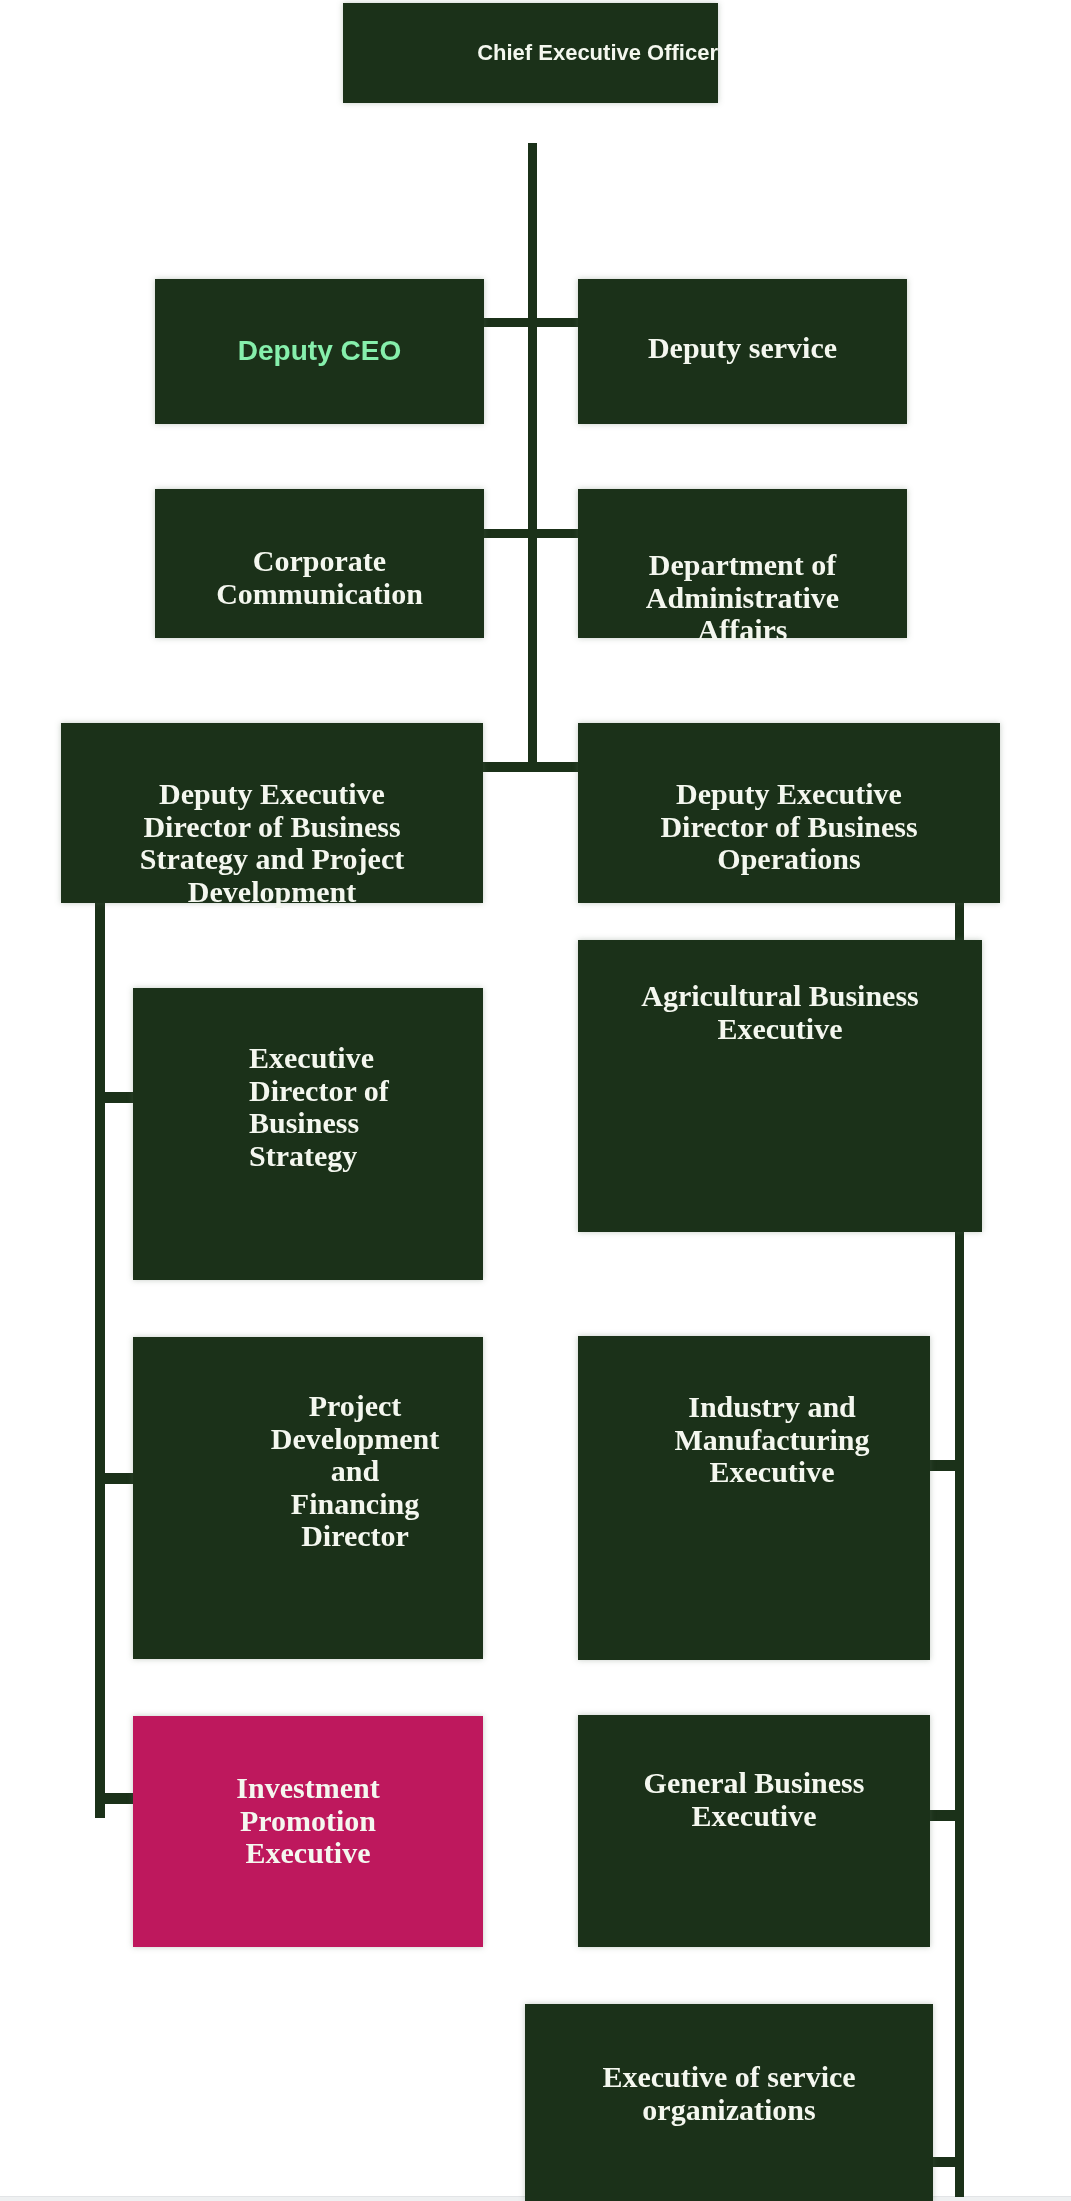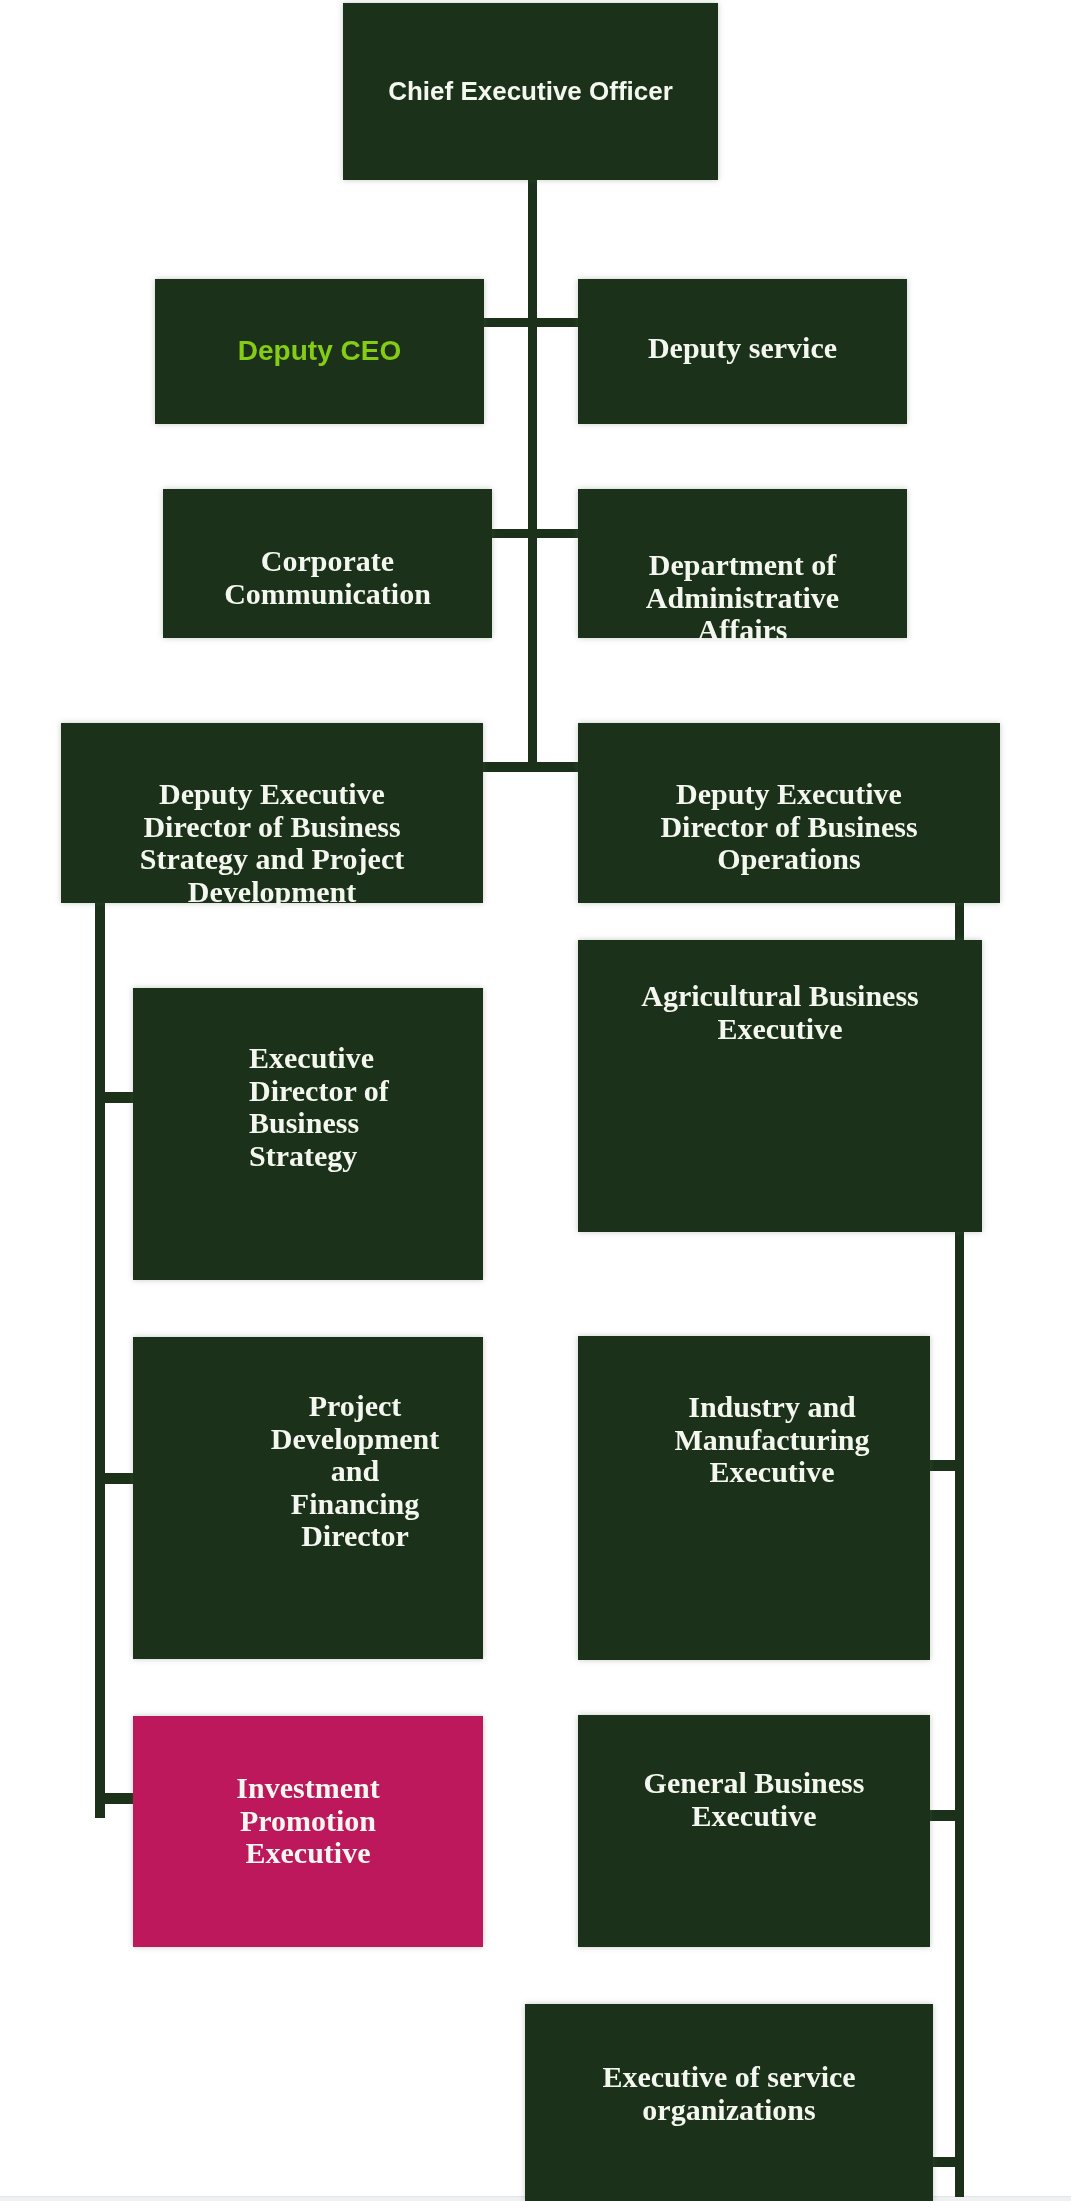--- a/index.html
+++ b/index.html
@@ -28,21 +28,21 @@
     white-space: pre-line;
     box-shadow: 0 0 6px rgba(90, 110, 90, 0.35);
     z-index: 2;
   }
   .sans {
     font-family: "Liberation Sans", "DejaVu Sans", sans-serif;
     display: flex;
     align-items: center;
     justify-content: center;
   }
-  .n-ceo        { left: 343px; top: 3px;    width: 375px; height: 177px; font-size: 26px; }
+  .n-ceo        { left: 343px; top: 3px;    width: 375px; height: 100px; font-size: 22px; justify-content: flex-end; }
   .n-deputy-ceo { left: 155px; top: 279px;  width: 329px; height: 145px; font-size: 28px; }
   .n-legal      { left: 578px; top: 279px;  width: 329px; height: 145px; padding-top: 21px; }
   .n-corp       { left: 155px; top: 489px;  width: 329px; height: 149px; padding-top: 24px; }
   .n-admin      { left: 578px; top: 489px;  width: 329px; height: 149px; padding-top: 28px; }
   .n-dep-strat  { left: 61px;  top: 723px;  width: 422px; height: 180px; padding-top: 23px; }
   .n-dep-ops    { left: 578px; top: 723px;  width: 422px; height: 180px; padding-top: 23px; }
   .n-exec-dir   { left: 133px; top: 988px;  width: 350px; height: 292px; padding-top: 22px; text-align: left; padding-left: 116px; }
   .n-agri       { left: 578px; top: 940px;  width: 404px; height: 292px; padding-top: 8px; }
   .n-proj       { left: 133px; top: 1337px; width: 350px; height: 322px; padding-top: 21px; padding-left: 94px; }
   .n-ind        { left: 578px; top: 1336px; width: 352px; height: 324px; padding-top: 23px; }
@@ -94,29 +94,29 @@
   <div class="line l-right-drop" style="background: rgb(27, 49, 25);"></div>
   <div class="line l-rb1" style="background: rgb(27, 49, 25);"></div>
   <div class="line l-rb2" style="background: rgb(27, 49, 25);"></div>
   <div class="line l-rb3" style="background: rgb(27, 49, 25);"></div>
   <div class="line l-rb4" style="background: rgb(27, 49, 25);"></div>
 
   <div class="node sans n-ceo" style="background: rgb(27, 49, 25); color: rgb(244, 247, 239);">
     <span>Chief Executive Officer</span>
   </div>
 
-  <div class="node sans n-deputy-ceo" style="background: rgb(27, 49, 25); color: #84cc16;">
+  <div class="node sans n-deputy-ceo" style="background: rgb(27, 49, 25); color: #86efac;">
     <span>Deputy CEO</span>
   </div>
 
   <div class="node n-legal" style="background: rgb(27, 49, 25); color: rgb(244, 247, 239);">
     <span>Deputy service</span>
   </div>
 
-  <div class="node n-corp" style="background: rgb(27, 49, 25); color: rgb(244, 247, 239); margin-left: 8px;">
+  <div class="node n-corp" style="background: rgb(27, 49, 25); color: rgb(244, 247, 239);">
     <span>Corporate
 Communication</span>
   </div>
 
   <div class="node n-admin" style="background: rgb(27, 49, 25); color: rgb(244, 247, 239);">
     <span>Department of
 Administrative
 Affairs</span>
   </div>
 

